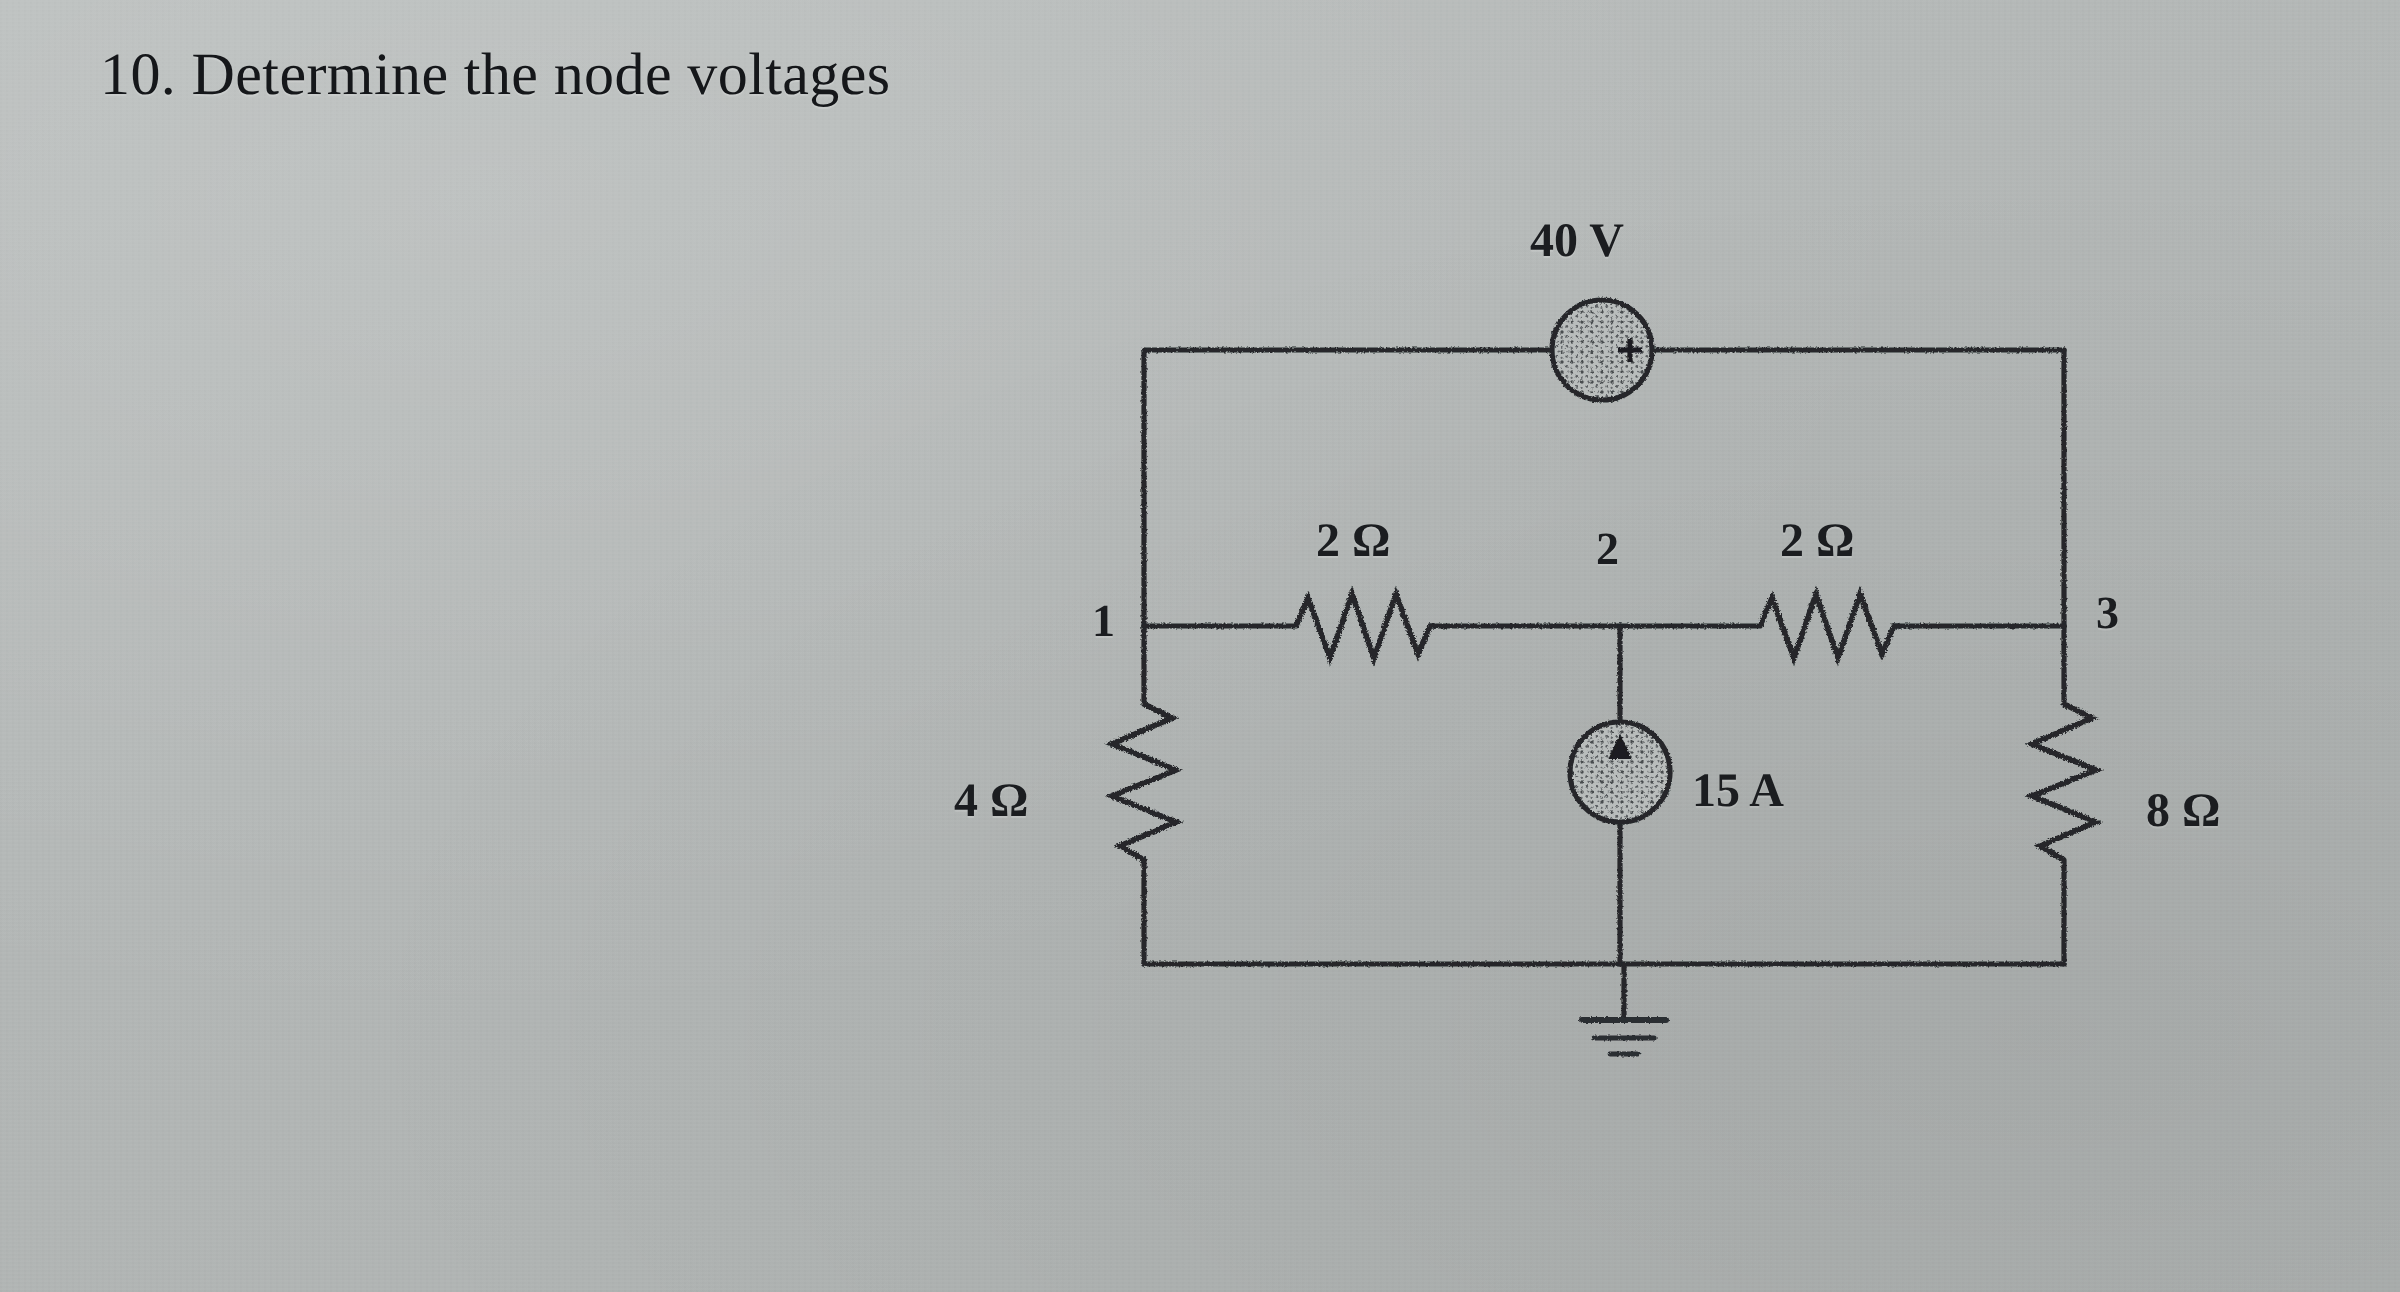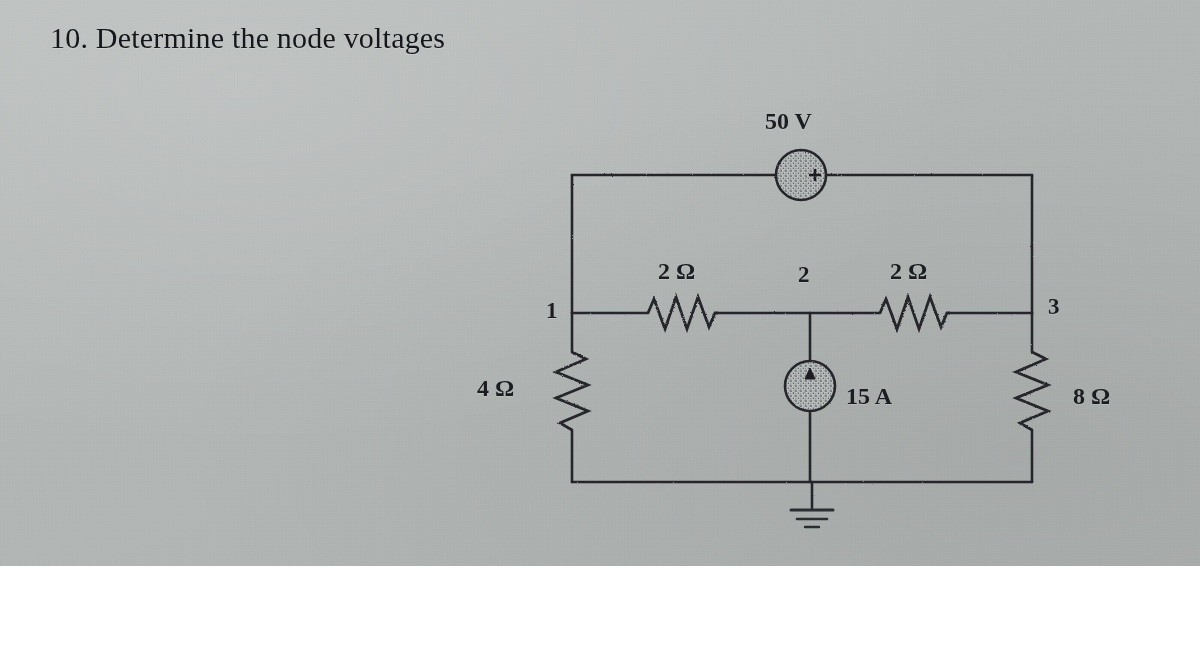--- a/index.html
+++ b/index.html
@@ -8,21 +8,21 @@
   }
   body {
     width: 1200px;
     height: 646px;
     overflow: hidden;
     font-family: "Liberation Serif", serif;
   }
   #page {
     position: relative;
     width: 1200px;
-    height: 566px;
+    height: 646px;
     background: #b4b8b7;
     background-image:
       radial-gradient(ellipse at 20% 15%, rgba(255,255,255,0.10) 0%, rgba(255,255,255,0) 55%),
       radial-gradient(ellipse at 85% 80%, rgba(0,0,0,0.055) 0%, rgba(0,0,0,0) 60%),
       linear-gradient(160deg, #bcc0bf 0%, #b3b7b6 45%, #aeb2b1 100%);
     overflow: hidden;
   }
   
   #grain {
     position: absolute;
@@ -154,31 +154,31 @@
       </g>
     </g>
 
     <g filter="url(#rough)" stroke="#2a2d30" fill="none" stroke-linecap="round">
       <path d="M 791 510 L 833 510" stroke-width="3.0"></path>
       <path d="M 797 519 L 827 519" stroke-width="2.6"></path>
       <path d="M 805 527 L 819 527" stroke-width="2.4"></path>
     </g>
   </svg>
 
-  <div class="lbl lbl-sz" style="left:765px; top:108px;">50 V</div>
+  <div class="lbl lbl-sz" style="left:765px; top:108px;">40 V</div>
 
   <div class="lbl lbl-sz" style="left:846px; top:371px;margin-top:12px;">15 A</div>
 
   <div class="lbl lbl-sz" style="left:658px; top:258px;">2 Ω</div>
 
   <div class="lbl lbl-sz" style="left:890px; top:258px;">2 Ω</div>
 
-  <div class="lbl lbl-sz" style="left:477px; top:375px;">4 Ω</div>
+  <div class="lbl lbl-sz" style="left:477px; top:388px;">4 Ω</div>
 
-  <div class="lbl lbl-sz" style="left:1073px; top:383px;">8 Ω</div>
+  <div class="lbl lbl-sz" style="left:1073px; top:393px;">8 Ω</div>
 
   <div class="lbl lbl-node" style="left:546px; top:298px;">1</div>
 
   <div class="lbl lbl-node" style="left:798px; top:262px;">2</div>
 
   <div class="lbl lbl-node" style="left:1048px; top:294px;">3</div>
 
 </div>
 
 </body></html>

